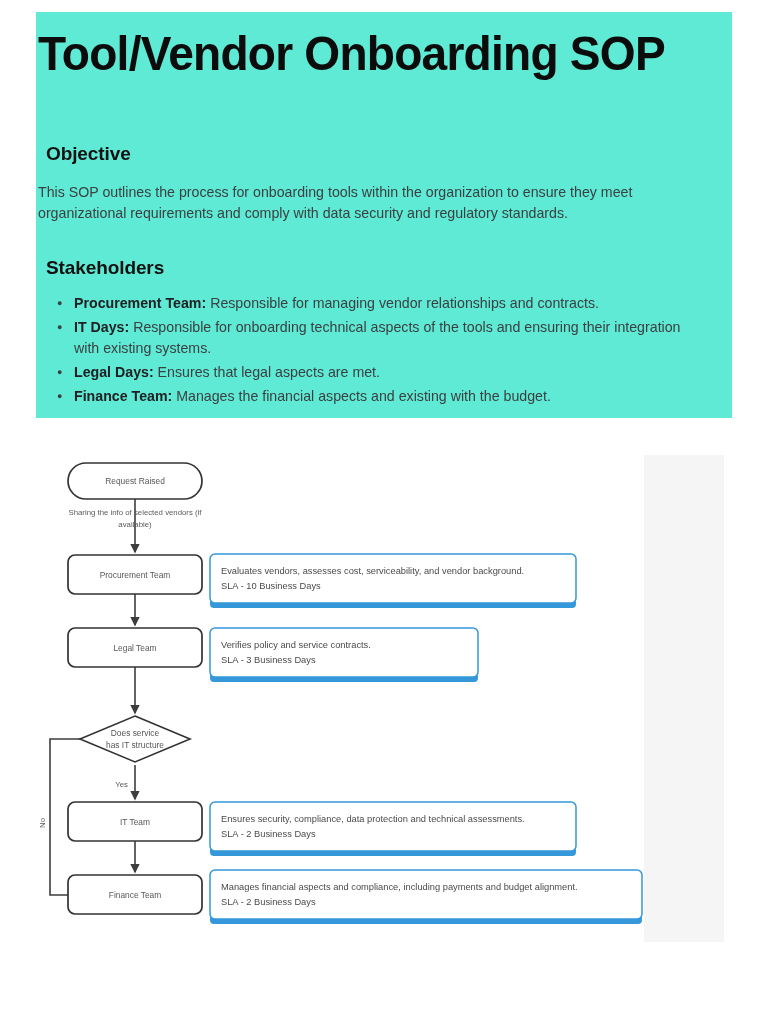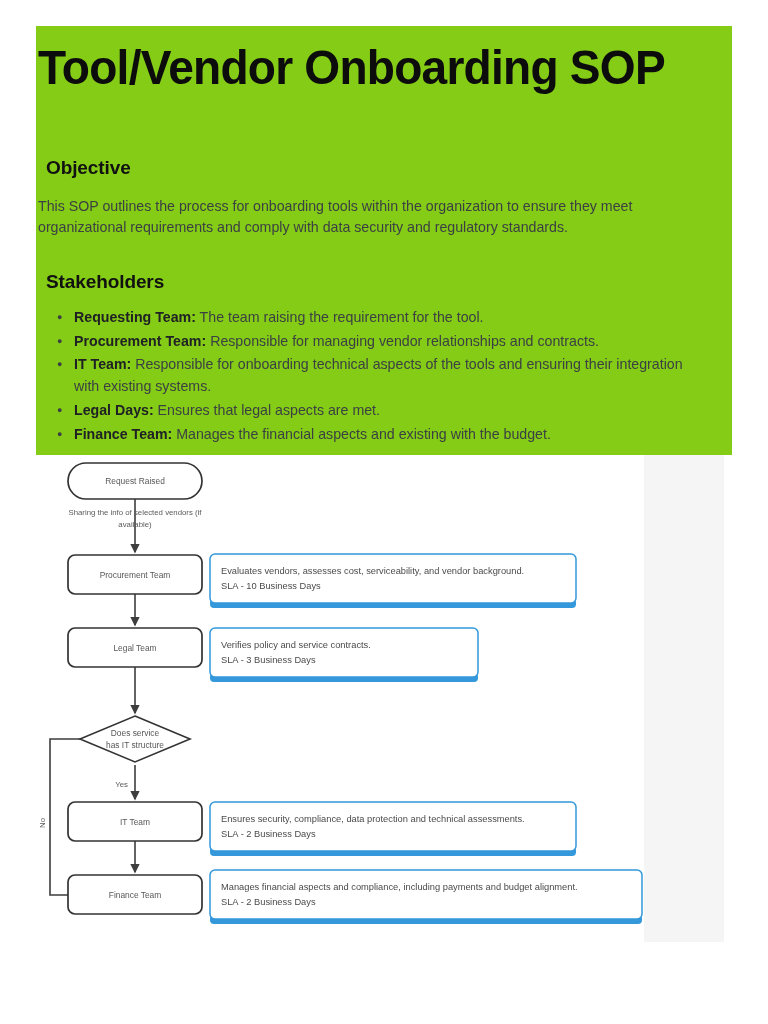--- a/index.html
+++ b/index.html
@@ -14,23 +14,23 @@
     position: relative;
     overflow: hidden;
     font-family: "Liberation Sans", sans-serif;
     -webkit-font-smoothing: antialiased;
   }
 
   
   .doc-panel {
     position: absolute;
     left: 36px;
-    top: 26px;
+    top: 12px;
     width: 696px;
-    background: #84cc16;
+    background: #5eead4;
     padding: 0 0 8px 0;
     box-sizing: border-box;
   }
 
   .page-title {
     margin: 0;
     padding: 14px 0 0 2px;
     font-family: "Liberation Sans Narrow", "Liberation Sans", sans-serif;
     font-size: 49px;
     line-height: 1.12;
@@ -140,23 +140,22 @@
 
   <h2 class="section-heading">Objective</h2>
 
   <p class="body-text">This SOP outlines the process for onboarding tools within the organization to ensure they meet organizational requirements and comply with data security and regulatory standards.</p>
 
   <div class="spacer-md"></div>
 
   <h2 class="section-heading">Stakeholders</h2>
 
   <ul class="stake-list">
-    <li><b>Requesting Team:</b><span> The team raising the requirement for the tool.</span></li>
     <li><b>Procurement Team:</b><span> Responsible for managing vendor relationships and contracts.</span></li>
-    <li><b>IT Team:</b><span> Responsible for onboarding technical aspects of the tools and ensuring their integration with existing systems.</span></li>
+    <li><b>IT Days:</b><span> Responsible for onboarding technical aspects of the tools and ensuring their integration with existing systems.</span></li>
     <li><b>Legal Days:</b><span> Ensures that legal aspects are met.</span></li>
     <li><b>Finance Team:</b><span> Manages the financial aspects and existing with the budget.</span></li>
   </ul>
 
 </div>
 
 <div class="diagram-panel">
   <div class="diagram-canvas">
 
     <svg class="diagram-svg" width="604" height="487" viewBox="0 0 604 487">

